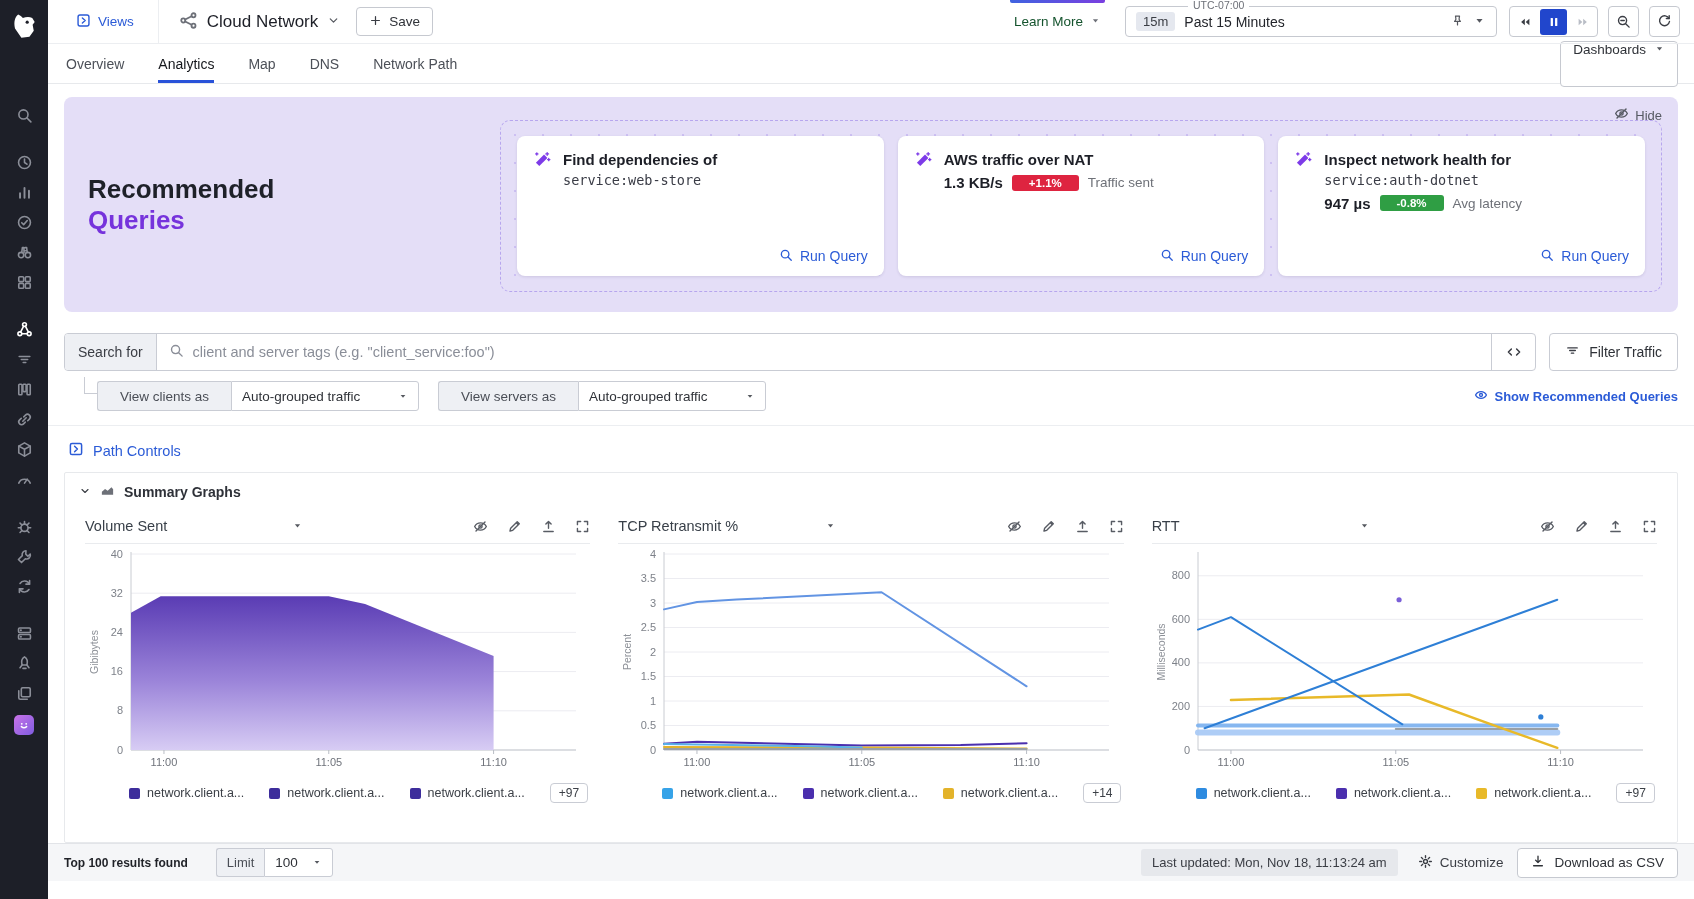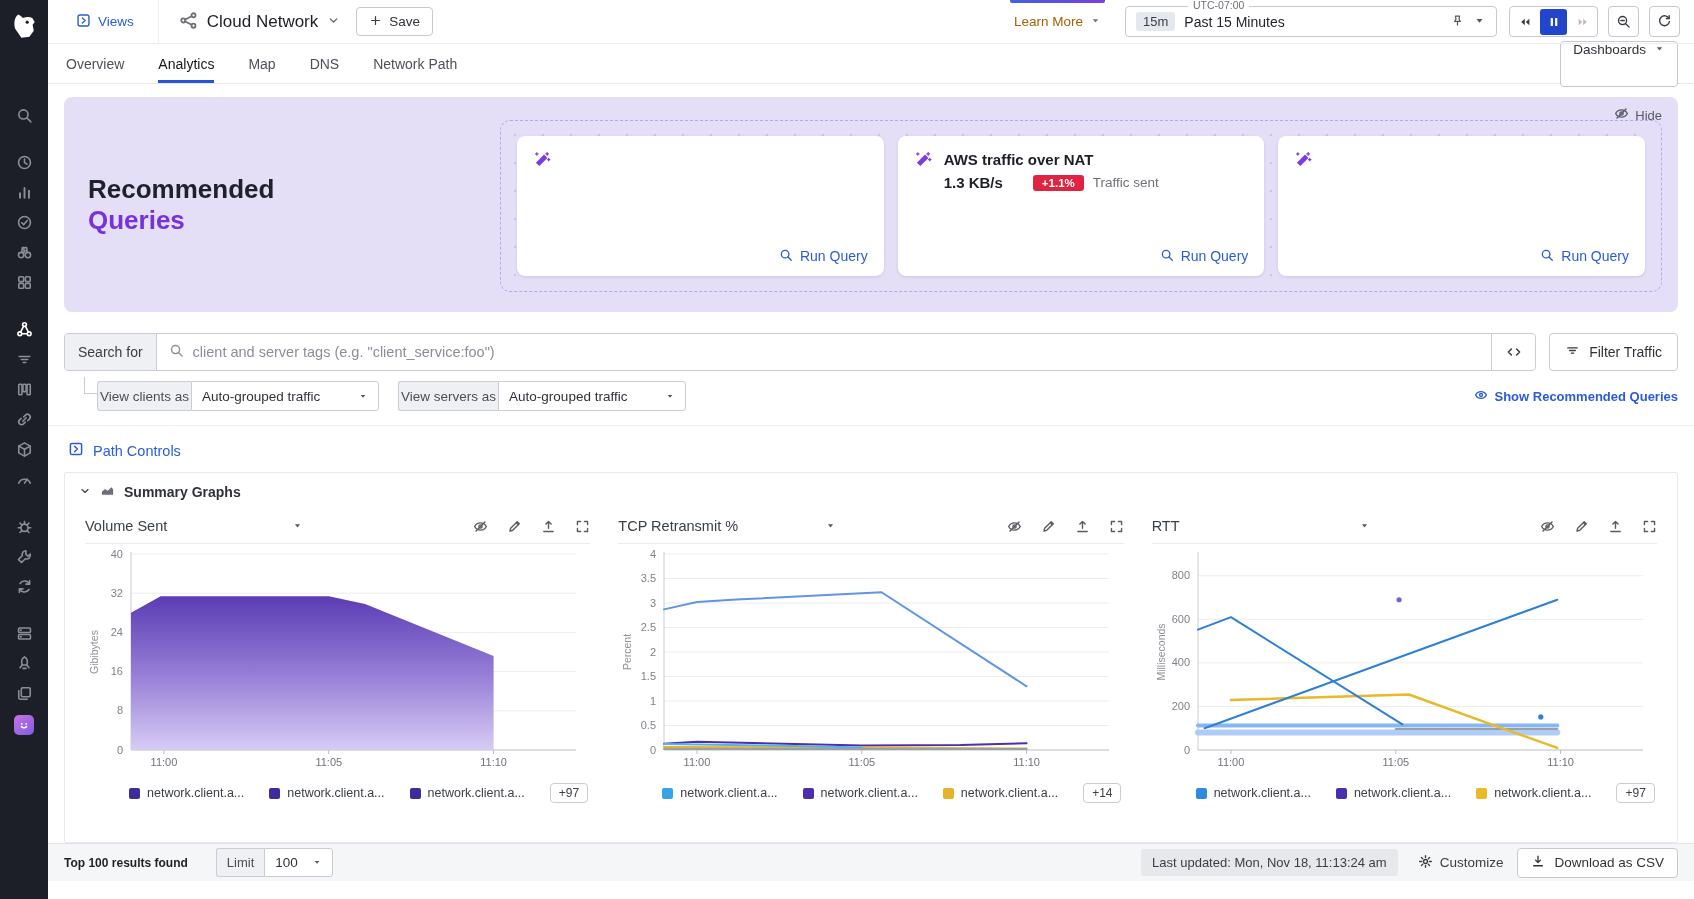--- a/index.html
+++ b/index.html
@@ -24,21 +24,21 @@
   .topbar { height:44px; display:flex; align-items:center; padding:0 14px 0 0; border-bottom:1px solid #eceef1; position:relative; }
   .views-btn { display:flex; align-items:center; gap:7px; color:#2b5bd7; font-size:13.5px; padding:0 24px 0 28px; height:100%; cursor:pointer; border-right:1px solid #eceef1; }
   .views-btn svg { width:15px; height:15px; }
   .page-title-group { display:flex; align-items:center; gap:9px; margin-left:20px; cursor:pointer; }
   .page-title-group .net-ico { color:#6d7078; } .page-title-group .net-ico svg{ width:19px; height:19px; }
   .page-title { font-size:17px; color:#1d1f27; font-weight:400; }
   .page-title-group .chev { color:#55585f; } .page-title-group .chev svg{ width:13px; height:13px; }
   .save-btn { display:flex; align-items:center; gap:7px; border:1px solid #c6c9d0; border-radius:4px; background:#fff; height:29px; padding:0 12px; margin-left:16px; font-size:13.5px; color:#2f3238; cursor:pointer; }
   .save-btn svg { width:13px; height:13px; color:#3a3d44; }
   .top-spacer { flex:1; }
-  .learn-more { position:relative; display:flex; align-items:center; gap:7px; font-size:13.5px; color:#a16207; padding:0 10px; height:100%; cursor:pointer; }
+  .learn-more { position:relative; display:flex; align-items:center; gap:7px; font-size:13.5px; color:#14532d; padding:0 10px; height:100%; cursor:pointer; }
   .learn-more .grad { position:absolute; top:0; left:6px; right:6px; height:3px; border-radius:0 0 2px 2px; background:linear-gradient(90deg,#3f63e0,#7a3fe0); }
   .learn-more .caret svg { width:11px; height:11px; color:#6d7078; }
   .time-picker { position:relative; display:flex; align-items:center; gap:9px; border:1px solid #c6c9d0; border-radius:4px; height:31px; width:372px; padding:0 10px; margin-left:14px; cursor:pointer; background:#fff; }
   .tz-label { position:absolute; top:-8px; left:62px; font-size:10.5px; color:#6d7078; background:#fff; padding:0 5px; }
   .range-chip { background:#e5e8ef; border-radius:3px; padding:2px 7px; font-size:13px; color:#3a3d44; }
   .range-label { font-size:14px; color:#23252b; flex:1; }
   .time-picker .pin svg, .time-picker .caret svg { width:13px; height:13px; color:#55585f; }
   .playback { display:flex; align-items:center; gap:2px; border:1px solid #c6c9d0; border-radius:4px; padding:1px; margin-left:12px; height:31px; }
   .pb-btn { width:27px; height:26px; display:flex; align-items:center; justify-content:center; border-radius:3px; cursor:pointer; }
   .pb-btn svg { width:14px; height:14px; }
@@ -66,21 +66,21 @@
   .banner-title .l2 { font-size:26px; font-weight:bold; color:#7633dc; line-height:1.18; }
   .reco-panel { flex:1; margin:16px 16px 14px 0; height:172px; border:1px dashed #b7a6ee; border-radius:10px; padding:15px 16px; display:grid; grid-template-columns:1fr 1fr 1fr; gap:14px;
     background-image:radial-gradient(rgba(122,84,230,.22) 1.1px, transparent 1.3px); background-size:28px 28px; }
   .card { background:#fff; border-radius:8px; box-shadow:0 1px 3px rgba(40,30,80,.12); padding:13px 16px 11px; display:flex; flex-direction:column; }
   .card-head { display:flex; gap:12px; }
   .wand { color:#7d3be8; flex:0 0 auto; margin-top:2px; } .wand svg { width:18px; height:18px; }
   .card-title { font-size:15px; font-weight:bold; color:#1d1f27; line-height:1.45; }
   .card-code { font-family:"DejaVu Sans Mono", monospace; font-size:13.5px; color:#3a3c46; line-height:1.5; }
   .metric-row { display:flex; align-items:center; gap:9px; margin-top:4px; }
   .metric-val { font-size:15px; font-weight:bold; color:#1d1f27; }
-  .delta { font-size:11.5px; font-weight:bold; color:#fff; border-radius:3px; padding:2px 9px;margin-left:21px; }
+  .delta { font-size:11.5px; font-weight:bold; color:#fff; border-radius:3px; padding:2px 17px; }
   .delta.red { background:#de2440; } .delta.green { background:#2f9e44; }
   .metric-cap { font-size:13.5px; color:#6e7178; }
   .card-foot { margin-top:auto; display:flex; justify-content:flex-end; }
   .run-query { display:flex; align-items:center; gap:7px; color:#2b5bd7; font-size:14px; cursor:pointer; }
   .run-query svg { width:14px; height:14px; }
 
   
   .search-row { display:flex; align-items:center; margin-top:21px; gap:13px; }
   .search-bar { flex:1; display:flex; align-items:stretch; border:1px solid #c9ccd4; border-radius:4px; height:38px; background:#fff; overflow:hidden; }
   .search-label { display:flex; align-items:center; padding:0 13px; background:#eef0f4; border-right:1px solid #c9ccd4; font-size:14px; color:#3a3d44; white-space:nowrap; }
@@ -91,21 +91,21 @@
   .code-btn { width:44px; display:flex; align-items:center; justify-content:center; border-left:1px solid #c9ccd4; color:#3a3d44; cursor:pointer; }
   .code-btn svg { width:16px; height:16px; }
   .filter-btn { display:flex; align-items:center; gap:9px; border:1px solid #c9ccd4; border-radius:4px; height:38px; padding:0 15px; background:#fff; font-size:14px; color:#2f3238; cursor:pointer; white-space:nowrap; }
   .filter-btn svg { width:15px; height:15px; color:#3a3d44; }
 
   
   .group-row { display:flex; align-items:center; margin-top:2px; }
   .connector { width:13px; height:17px; border-left:1px solid #c9ccd4; border-bottom:1px solid #c9ccd4; margin:-5px 0 8px 20px; }
   .group { display:flex; align-items:stretch; height:30px; margin-top:8px; }
   .group + .group { margin-left:19px; }
-  .group .chip { display:flex; align-items:center; padding:0 2px; background:#eef0f4; border:1px solid #c9ccd4; border-right:none; border-radius:3px 0 0 3px; font-size:13.5px; color:#4a4e56;text-align:right; }
+  .group .chip { display:flex; align-items:center; padding:0 22px; background:#eef0f4; border:1px solid #c9ccd4; border-right:none; border-radius:3px 0 0 3px; font-size:13.5px; color:#4a4e56;text-align:right; }
   .group .select { display:flex; align-items:center; justify-content:space-between; gap:10px; width:188px; padding:0 10px; border:1px solid #c9ccd4; border-radius:0 3px 3px 0; background:#fff; font-size:13.5px; color:#2f3238; cursor:pointer; }
   .group .select svg { width:10px; height:10px; color:#55585f; }
   .group-spacer { flex:1; }
   .show-reco { display:flex; align-items:center; gap:7px; color:#2b5bd7; font-size:13px; cursor:pointer; margin-top:8px; font-weight:bold; }
   .show-reco svg { width:14px; height:14px; }
 
   .controls-sep { border-top:1px solid #eceef1; margin:14px -16px 0; }
   .show-controls { display:flex; align-items:center; gap:9px; color:#2b5bd7; font-size:14.5px; cursor:pointer; margin:15px 0 12px 4px; width:fit-content; }
   .show-controls svg { width:16px; height:16px; }
 
@@ -391,20 +391,24 @@
           <div class="l1">Recommended</div>
           <div class="l2">Queries</div>
         </div>
         <div class="reco-panel">
           <div class="card">
             <div class="card-head">
               <span class="wand"><svg viewBox="0 0 16 16" fill="none" stroke="currentColor" stroke-width="1.5" stroke-linecap="round" stroke-linejoin="round">
                     <path d="M9.8 3.2l3 3L5.6 13.4l-3-3z" fill="currentColor" stroke="none"></path>
                     <path d="M12.6 1.4v2.4M11.4 2.6h2.4M3.4 1.6v2M2.4 2.6h2M14 6.6v2M13 7.6h2" stroke-width="1.2"></path>
                   </svg></span>
+              <div>
+                <div class="card-title">Find dependencies of</div>
+                <div class="card-code">service:web-store</div>
+              </div>
             </div>
             <div class="card-foot">
               <span class="run-query">
                 <span><svg viewBox="0 0 16 16" fill="none" stroke="currentColor" stroke-width="1.5" stroke-linecap="round" stroke-linejoin="round">
                       <circle cx="7" cy="7" r="4.3"></circle>
                       <path d="M10.3 10.3L14 14"></path>
                     </svg></span>
                 <span>Run Query</span>
               </span>
             </div>
@@ -433,20 +437,29 @@
                 <span>Run Query</span>
               </span>
             </div>
           </div>
           <div class="card">
             <div class="card-head">
               <span class="wand"><svg viewBox="0 0 16 16" fill="none" stroke="currentColor" stroke-width="1.5" stroke-linecap="round" stroke-linejoin="round">
                     <path d="M9.8 3.2l3 3L5.6 13.4l-3-3z" fill="currentColor" stroke="none"></path>
                     <path d="M12.6 1.4v2.4M11.4 2.6h2.4M3.4 1.6v2M2.4 2.6h2M14 6.6v2M13 7.6h2" stroke-width="1.2"></path>
                   </svg></span>
+              <div>
+                <div class="card-title">Inspect network health for</div>
+                <div class="card-code">service:auth-dotnet</div>
+                <div class="metric-row">
+                  <span class="metric-val">947 µs</span>
+                  <span class="delta green">-0.8%</span>
+                  <span class="metric-cap">Avg latency</span>
+                </div>
+              </div>
             </div>
             <div class="card-foot">
               <span class="run-query">
                 <span><svg viewBox="0 0 16 16" fill="none" stroke="currentColor" stroke-width="1.5" stroke-linecap="round" stroke-linejoin="round">
                       <circle cx="7" cy="7" r="4.3"></circle>
                       <path d="M10.3 10.3L14 14"></path>
                     </svg></span>
                 <span>Run Query</span>
               </span>
             </div>

